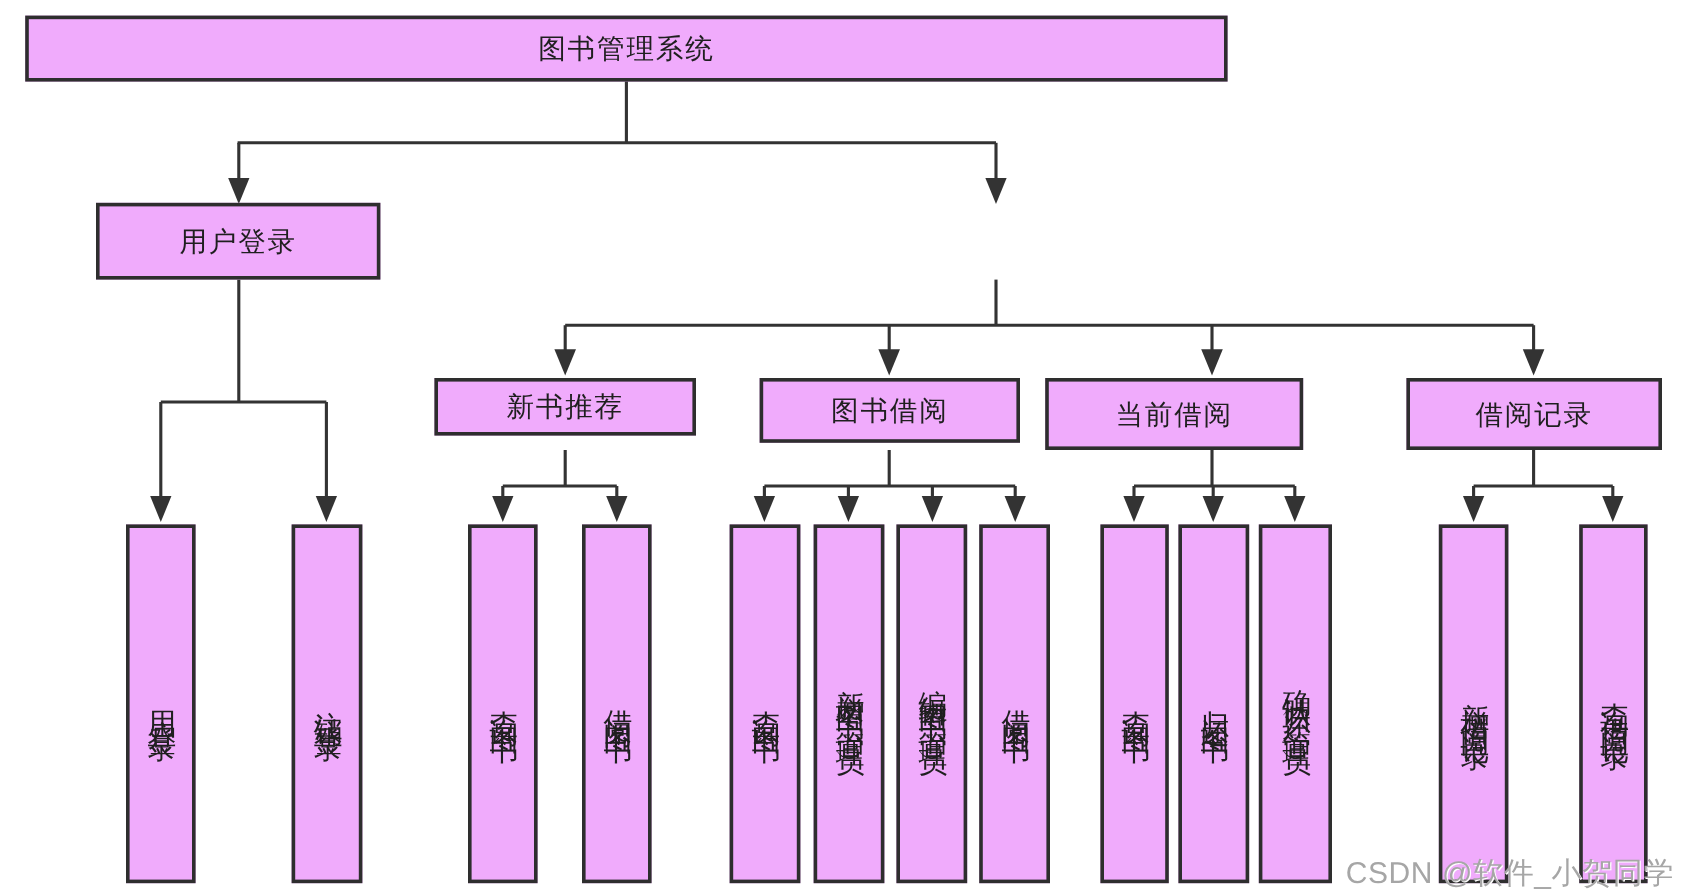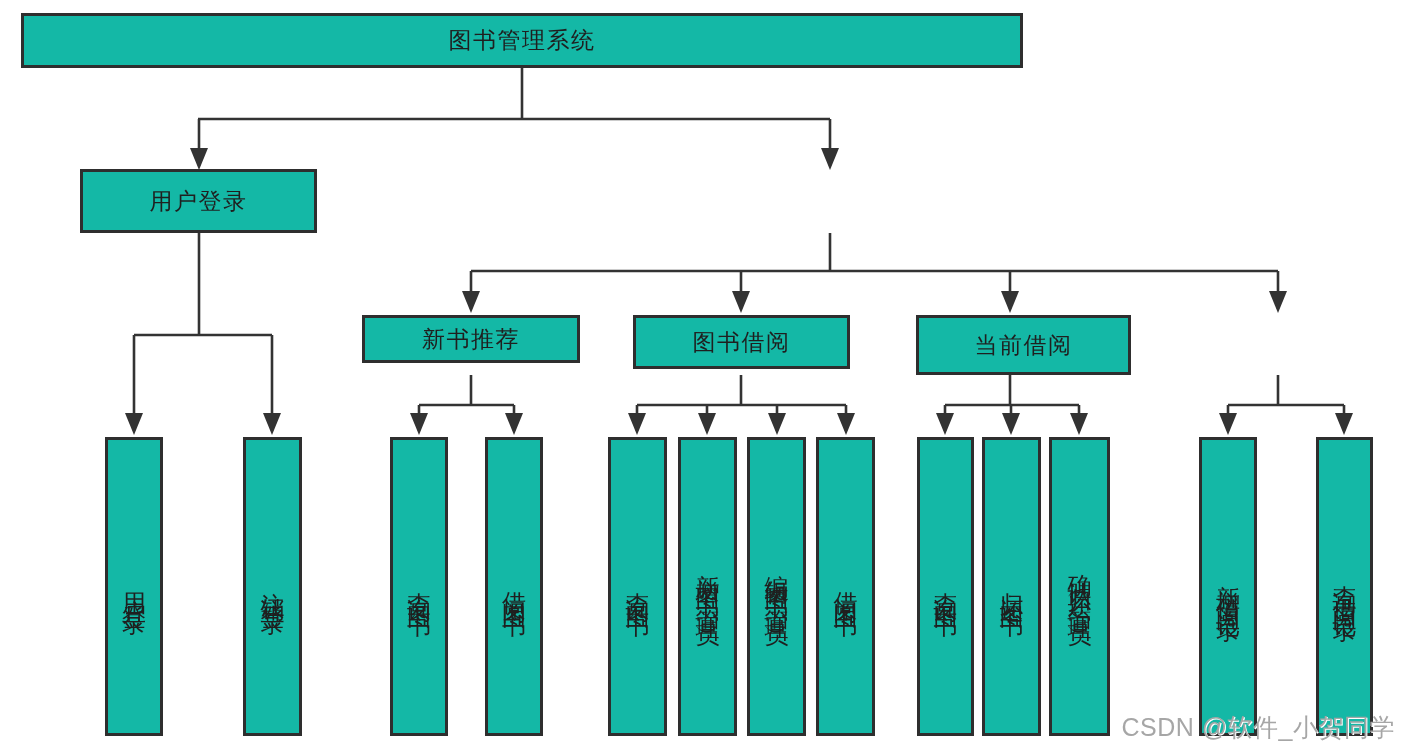--- a/index.html
+++ b/index.html
@@ -11,21 +11,21 @@
     font-family: "Liberation Sans", "DejaVu Sans", sans-serif;
     overflow: hidden;
   }
   svg.connectors { position: absolute; left: 0; top: 0; }
   .cline { stroke: var(--line, #333); stroke-width: 2.6; fill: none; }
   #arrowhead path { fill: var(--line, #333); stroke: none; }
   .box {
     position: absolute;
     box-sizing: border-box;
     border: 3px solid var(--box-border, #2e2e2e);
-    background: #14b8a6;
+    background: #f0abfc;
     display: flex;
     align-items: center;
     justify-content: center;
     color: var(--text, #1f1f1f);
   }
   .h-box { font-size: 23px; letter-spacing: 1.5px; }
   .v-box span {
     writing-mode: vertical-rl;
     text-orientation: mixed;
     font-size: 24px;
@@ -103,22 +103,25 @@
   <div class="box h-box" style="left:80px;top:169px;width:237px;height:64px">
     <span>用户登录</span>
   </div>
 
   <div class="box h-box" style="left:362px;top:315px;width:218px;height:48px">
     <span>新书推荐</span>
   </div>
   <div class="box h-box" style="left:633px;top:315px;width:217px;height:54px">
     <span>图书借阅</span>
   </div>
-  <div class="box h-box" style="left:916px;top:315px;width:215px;height:60px">
+  <div class="box h-box" style="left:871px;top:315px;width:215px;height:60px">
     <span>当前借阅</span>
+  </div>
+  <div class="box h-box" style="left:1172px;top:315px;width:213px;height:60px">
+    <span>借阅记录</span>
   </div>
 
   <div class="box v-box" style="left:105px;top:437px;width:58px;height:299px">
     <span>用户登录</span>
   </div>
   <div class="box v-box" style="left:243px;top:437px;width:59px;height:299px">
     <span>注销登录</span>
   </div>
 
   <div class="box v-box" style="left:390px;top:437px;width:58px;height:299px">

